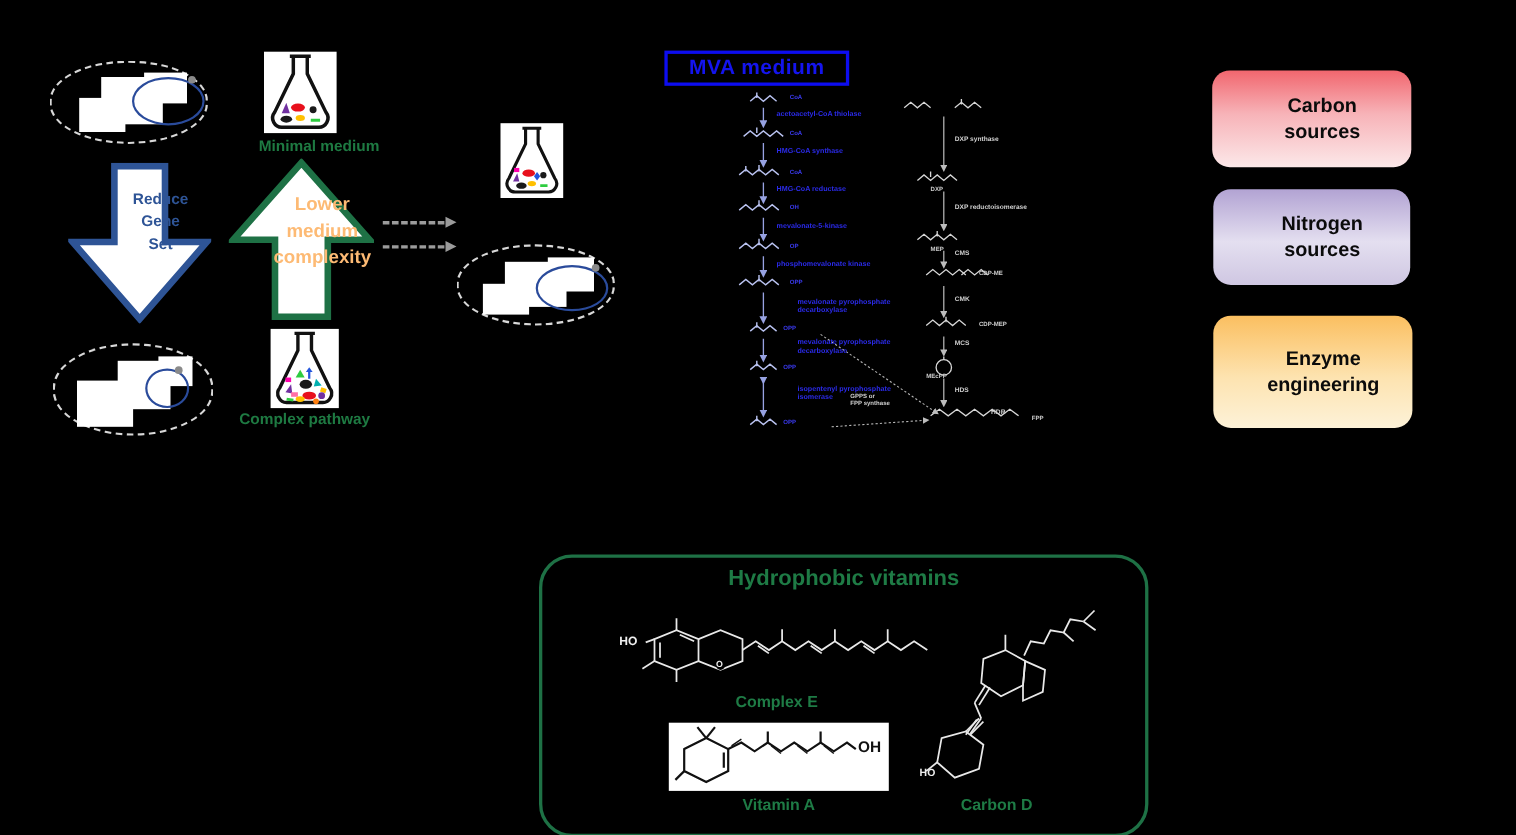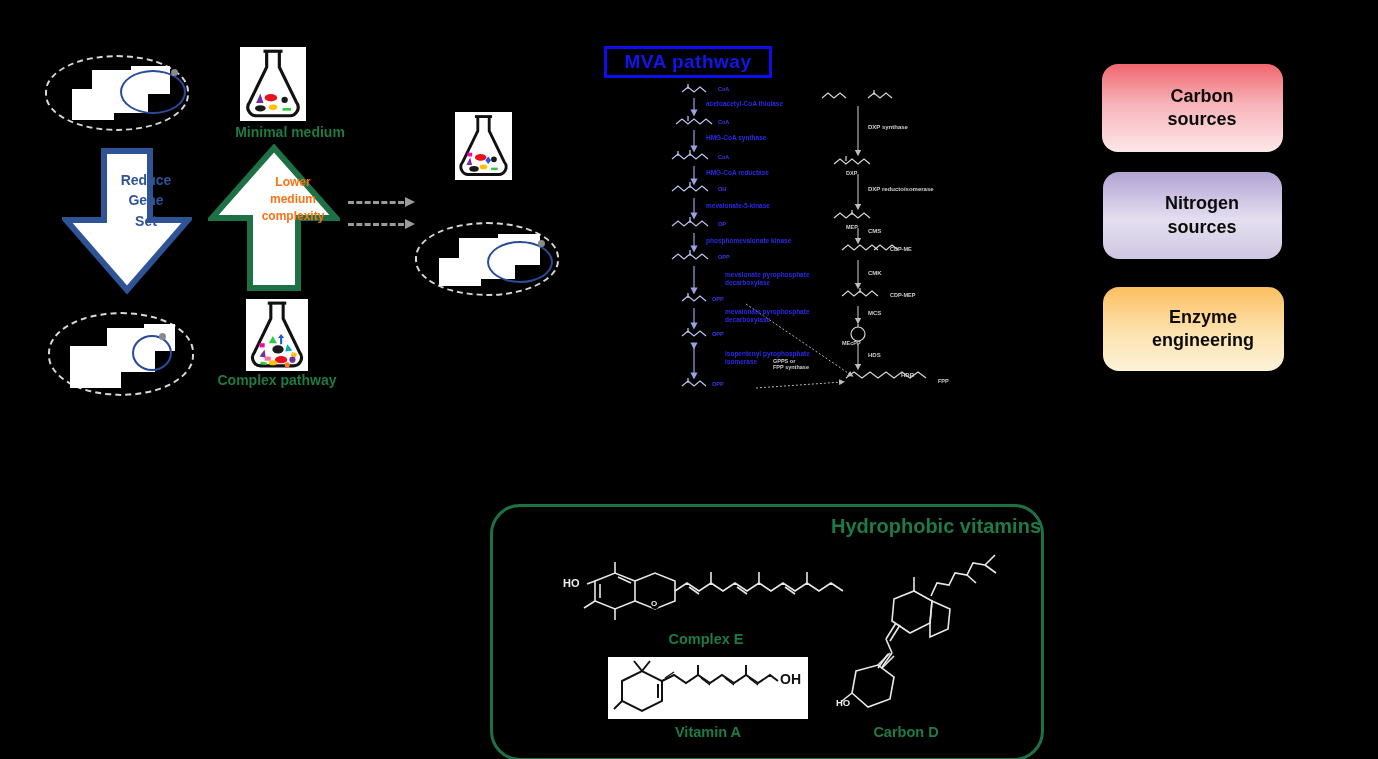--- a/index.html
+++ b/index.html
@@ -12,21 +12,21 @@
   .blob{position:absolute;background:#fff;}
   .plasmid{position:absolute;border:2px solid #2a4b9b;border-radius:50%;}
   .pdot{position:absolute;width:7px;height:7px;background:#8a8a8a;border-radius:50%;}
   
   .flaskbox{position:absolute;background:#fff;}
   .medlabel{position:absolute;color:#1e7a42;font-weight:bold;font-size:14px;text-align:center;}
   
   .bigarrow{position:absolute;}
   .bigarrow .txt{position:absolute;left:0;width:100%;text-align:center;font-weight:bold;}
   .txt-blue{color:#2e5496;font-size:14px;line-height:1.45;}
-  .txt-green{color:#f97316;font-size:12px;line-height:1.4;}
+  .txt-green{color:#fdba74;font-size:17px;line-height:1.4;}
   
   .dasharrow{position:absolute;width:56px;height:0;border-top:3px dashed #9b9b9b;}
   .dasharrow:after{content:"";position:absolute;right:-11px;top:-7px;width:0;height:0;
     border-left:10px solid #9b9b9b;border-top:5.5px solid transparent;border-bottom:5.5px solid transparent;}
   
   .mvatitle{position:absolute;border:3px solid #0d0df0;color:#1414ee;font-weight:bold;
     font-size:19px;text-align:center;line-height:26px;letter-spacing:.5px;}
   
   .enz{position:absolute;color:#2a2ae8;font-size:6.5px;line-height:1.2;font-weight:600;}
   .enzg{position:absolute;color:#cfcfcf;font-size:6px;line-height:1.2;font-weight:600;}
@@ -34,21 +34,21 @@
   .tagg{position:absolute;color:#cfcfcf;font-size:5.5px;font-weight:bold;}
   
   .legend{position:absolute;width:162px;height:88px;border-radius:16px;display:flex;
     align-items:center;justify-content:center;text-align:center;color:#0b0b0b;
     font-weight:bold;font-size:18px;line-height:1.3;}
   .leg-carbon{background:linear-gradient(180deg,#f1666e 0%,#f7b3b8 45%,#fce8e9 100%);}
   .leg-nitrogen{background:linear-gradient(180deg,#b2a3d3 0%,#e4dff0 55%,#cfc7e2 100%);}
   .leg-enzyme{background:linear-gradient(180deg,#fbbf60 0%,#fde3b0 55%,#fdf2d8 100%);}
   
   .vitbox{position:absolute;border:3px solid #1e7145;border-radius:30px;}
-  .vittitle{position:absolute;width:100%;text-align:right;color:#1e7b45;font-weight:bold;font-size:20px;}
+  .vittitle{position:absolute;width:100%;text-align:center;color:#1e7b45;font-weight:bold;font-size:20px;}
   .vitlabel{position:absolute;color:#1e7b45;font-weight:bold;font-size:14.5px;text-align:center;width:110px;}
   .atomw{position:absolute;color:#efefef;font-weight:bold;}
   .vitA-bg{position:absolute;background:#fff;}
   .oh-black{position:absolute;color:#111;font-weight:bold;font-size:14px;}
 </style>
 </head>
 <body>
 
 <div id="stage">
 
@@ -144,21 +144,21 @@
 
   <div class="cell" style="left:415px;top:222px;width:140px;height:70px;">
     <div class="blob" style="left:30%;top:20%;width:40%;height:58%;"></div>
     <div class="blob" style="left:16%;top:48%;width:30%;height:40%;"></div>
     <div class="blob" style="left:58%;top:14%;width:30%;height:44%;"></div>
     <div class="plasmid" style="left:50%;top:24%;width:62px;height:38px;">
       <div class="pdot" style="right:6px;top:-3px;"></div>
     </div>
   </div>
 
-  <div class="mvatitle" style="left:604px;top:46px;width:162px;height:26px;">MVA pathway</div>
+  <div class="mvatitle" style="left:604px;top:46px;width:162px;height:26px;">MVA medium</div>
 
   <div class="abs" style="left:606px;top:82px;width:372px;height:312px;">
     <svg width="372" height="312" viewBox="0 0 372 312">
       <defs>
         <path id="zg" d="M0,0 l6,-5 6,5 6,-5 6,5" fill="none"></path>
         <path id="zg2" d="M0,0 l6,-5 6,5 6,-5 6,5 6,-5 6,5" fill="none"></path>
         <marker id="ahb" markerWidth="6" markerHeight="6" refX="3" refY="3" orient="auto">
           <path d="M0,0 L6,3 L0,6 z" fill="#97a2e2"></path>
         </marker>
         <marker id="ahg" markerWidth="6" markerHeight="6" refX="3" refY="3" orient="auto">
@@ -274,21 +274,21 @@
 
     
     <div class="tagg pre" style="left:148px;top:276px;font-weight:600;">GPPS or
 FPP synthase</div>
   </div>
 
   <div class="legend leg-carbon pre" style="left:1102px;top:64px;">Carbon
 sources</div>
   <div class="legend leg-nitrogen pre" style="left:1103px;top:172px;height:87px;width:160px;">Nitrogen
 sources</div>
-  <div class="legend leg-enzyme pre" style="left:1103px;top:287px;height:84px;">Enzyme
+  <div class="legend leg-enzyme pre" style="left:1103px;top:287px;height:102px;">Enzyme
 engineering</div>
 
   <div class="vitbox" style="left:490px;top:504px;width:548px;height:251px;">
     <div class="vittitle" style="top:8px;">Hydrophobic vitamins</div>
 
     <div class="abs" style="left:70px;top:46px;width:302px;height:84px;">
       <svg width="302" height="84" viewBox="0 0 302 84">
         <g stroke="#e8e8e8" stroke-width="1.6" fill="none">
           <polygon points="32,28 52,20 72,28 72,48 52,56 32,48"></polygon>
           <line x1="37" y1="31" x2="37" y2="45"></line>

